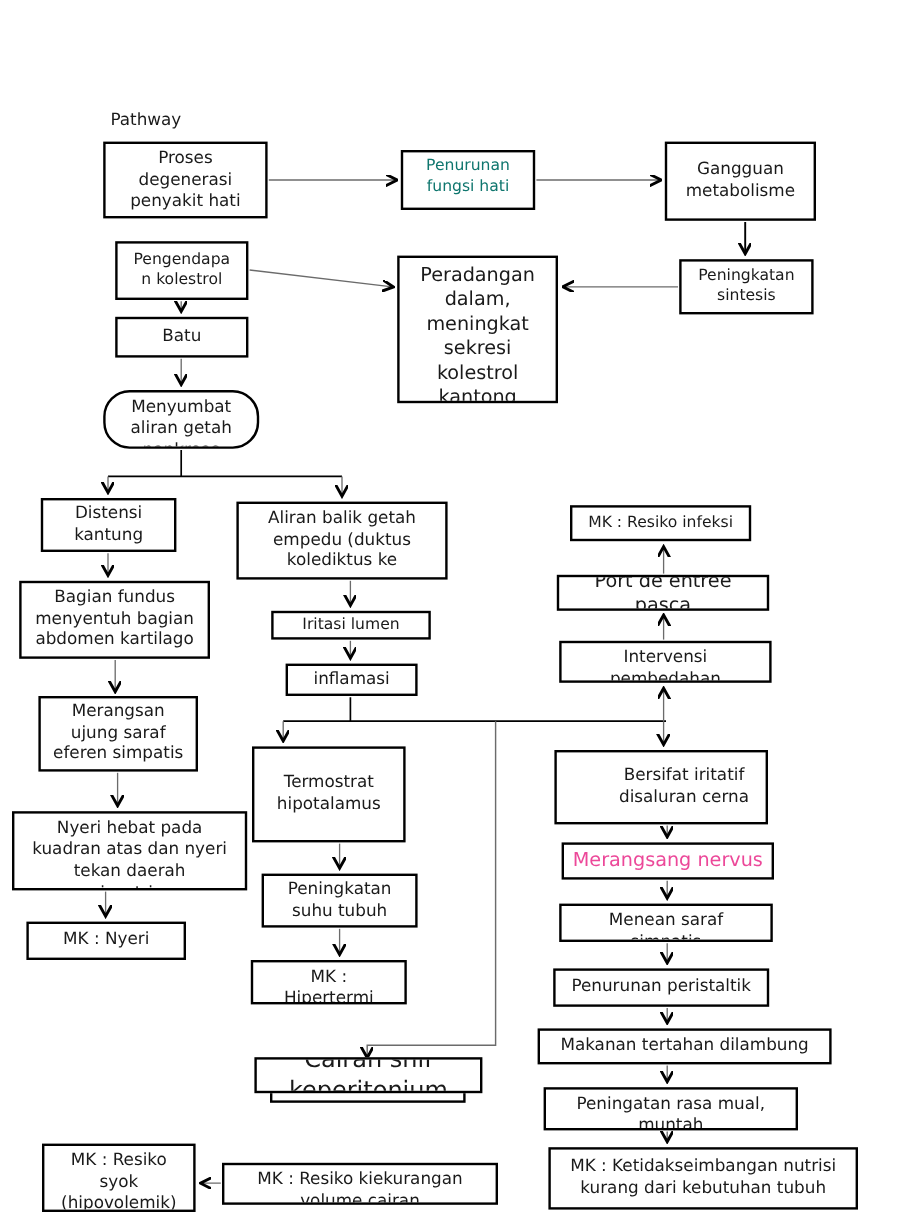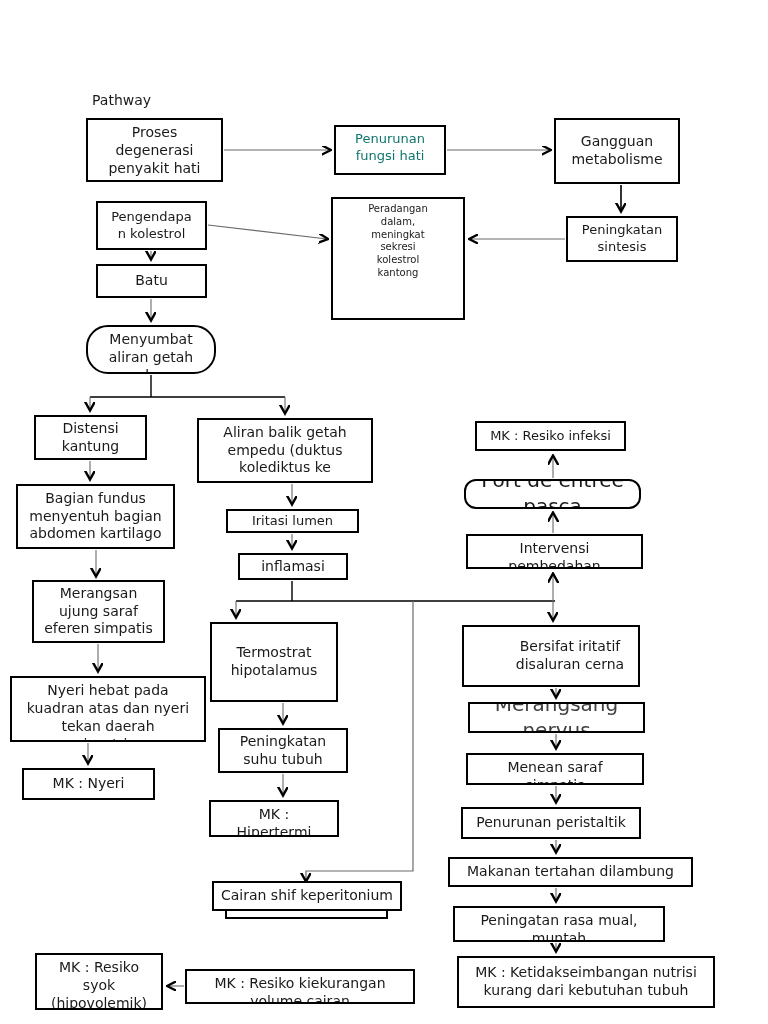--- a/index.html
+++ b/index.html
@@ -180,21 +180,21 @@
 fungsi hati</span>
       </div>
       <div class="node" style="left: 554px; top: 118px; width: 126px; height: 66px; font-size: 14px; border-color: rgb(0, 0, 0); color: rgb(26, 26, 26);">
         <span class="txt">Gangguan
 metabolisme</span>
       </div>
       <div class="node" style="left: 96px; top: 201px; width: 111px; height: 49px; font-size: 13px; border-color: rgb(0, 0, 0); color: rgb(26, 26, 26);">
         <span class="txt">Pengendapa
 n kolestrol</span>
       </div>
-      <div class="node clip-top" style="left: 331px; top: 197px; width: 134px; height: 123px; font-size: 10px; border-color: rgb(0, 0, 0); color: rgb(26, 26, 26);">
+      <div class="node clip-top" style="left: 331px; top: 213px; width: 134px; height: 123px; font-size: 16px; border-color: rgb(0, 0, 0); color: rgb(26, 26, 26);">
         <span class="txt">Peradangan
 dalam,
 meningkat
 sekresi
 kolestrol
 kantong</span>
       </div>
       <div class="node" style="left: 566px; top: 216px; width: 112px; height: 46px; font-size: 13px; border-color: rgb(0, 0, 0); color: rgb(26, 26, 26);">
         <span class="txt">Peningkatan
 sintesis</span>
@@ -217,21 +217,21 @@
 kolediktus ke</span>
       </div>
       <div class="node" style="left: 475px; top: 421px; width: 151px; height: 30px; font-size: 13px; border-color: rgb(0, 0, 0); color: rgb(26, 26, 26);">
         <span class="txt">MK : Resiko infeksi</span>
       </div>
       <div class="node" style="left: 16px; top: 484px; width: 159px; height: 65px; font-size: 14px; border-color: rgb(0, 0, 0); color: rgb(26, 26, 26);">
         <span class="txt">Bagian fundus
 menyentuh bagian
 abdomen kartilago</span>
       </div>
-      <div class="node" style="left: 464px; top: 479px; width: 177px; height: 30px; font-size: 20px; border-color: rgb(0, 0, 0); color: rgb(26, 26, 26); border-radius: 12px;">
+      <div class="node" style="left: 464px; top: 479px; width: 177px; height: 30px; font-size: 16px; border-color: rgb(0, 0, 0); color: rgb(26, 26, 26);">
         <span class="txt">Port de entree pasca</span>
       </div>
       <div class="node" style="left: 226px; top: 509px; width: 133px; height: 24px; font-size: 13px; border-color: rgb(0, 0, 0); color: rgb(26, 26, 26);">
         <span class="txt">Iritasi lumen</span>
       </div>
       <div class="node clip-top" style="left: 466px; top: 534px; width: 177px; height: 35px; font-size: 14px; border-color: rgb(0, 0, 0); color: rgb(26, 26, 26);">
         <span class="txt">Intervensi
 pembedahan</span>
       </div>
       <div class="node" style="left: 238px; top: 553px; width: 110px; height: 27px; font-size: 14px; border-color: rgb(0, 0, 0); color: rgb(26, 26, 26);">
@@ -249,21 +249,21 @@
       <div class="node" style="left: 462px; top: 625px; width: 178px; height: 62px; font-size: 14px; border-color: rgb(0, 0, 0); color: rgb(26, 26, 26); padding-left: 38px;">
         <span class="txt">Bersifat iritatif
 disaluran cerna</span>
       </div>
       <div class="node clip-top" style="left: 10px; top: 676px; width: 196px; height: 66px; font-size: 14px; border-color: rgb(0, 0, 0); color: rgb(26, 26, 26);">
         <span class="txt">Nyeri hebat pada
 kuadran atas dan nyeri
 tekan daerah
 epigastrium</span>
       </div>
-      <div class="node" style="left: 468px; top: 702px; width: 177px; height: 31px; font-size: 20px; border-color: rgb(0, 0, 0); color: #404040;">
+      <div class="node" style="left: 468px; top: 702px; width: 177px; height: 31px; font-size: 16px; border-color: rgb(0, 0, 0); color: #ec4899;">
         <span class="txt">Merangsang nervus</span>
       </div>
       <div class="node" style="left: 218px; top: 728px; width: 130px; height: 45px; font-size: 14px; border-color: rgb(0, 0, 0); color: rgb(26, 26, 26);">
         <span class="txt">Peningkatan
 suhu tubuh</span>
       </div>
       <div class="node clip-top" style="left: 466px; top: 753px; width: 178px; height: 32px; font-size: 14px; border-color: rgb(0, 0, 0); color: rgb(26, 26, 26);">
         <span class="txt">Menean saraf
 simpatis</span>
       </div>
@@ -277,21 +277,21 @@
       <div class="node" style="left: 448px; top: 857px; width: 245px; height: 30px; font-size: 14px; border-color: rgb(0, 0, 0); color: rgb(26, 26, 26);">
         <span class="txt">Makanan tertahan dilambung</span>
       </div>
       <div class="node" style="left: 225px; top: 886px; width: 163px; height: 33px; font-size: 14px; border-color: rgb(0, 0, 0); color: rgb(26, 26, 26);">
         <span class="txt">Permaebilitas</span>
       </div>
       <div class="node clip-top" style="left: 453px; top: 906px; width: 212px; height: 36px; font-size: 14px; border-color: rgb(0, 0, 0); color: rgb(26, 26, 26);">
         <span class="txt">Peningatan rasa mual,
 muntah</span>
       </div>
-      <div class="node" style="left: 212px; top: 881px; width: 190px; height: 30px; font-size: 14px; border-color: rgb(0, 0, 0); color: rgb(26, 26, 26);">
+      <div class="node" style="left: 212px; top: 881px; width: 190px; height: 30px; font-size: 20px; border-color: rgb(0, 0, 0); color: rgb(26, 26, 26);">
         <span class="txt">Cairan shif keperitonium</span>
       </div>
       <div class="node clip-top" style="left: 35px; top: 953px; width: 128px; height: 57px; font-size: 14px; border-color: rgb(0, 0, 0); color: rgb(26, 26, 26);">
         <span class="txt">MK : Resiko
 syok
 (hipovolemik)</span>
       </div>
       <div class="node clip-top" style="left: 185px; top: 969px; width: 230px; height: 35px; font-size: 14px; border-color: rgb(0, 0, 0); color: rgb(26, 26, 26);">
         <span class="txt">MK : Resiko kiekurangan
 volume cairan</span>

